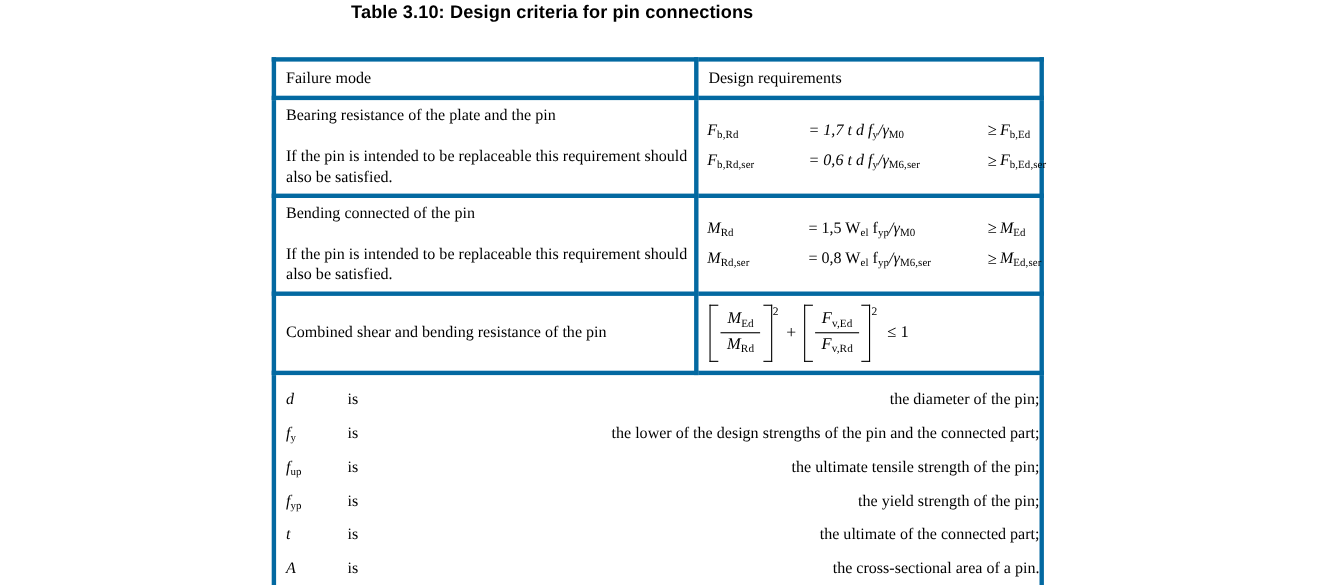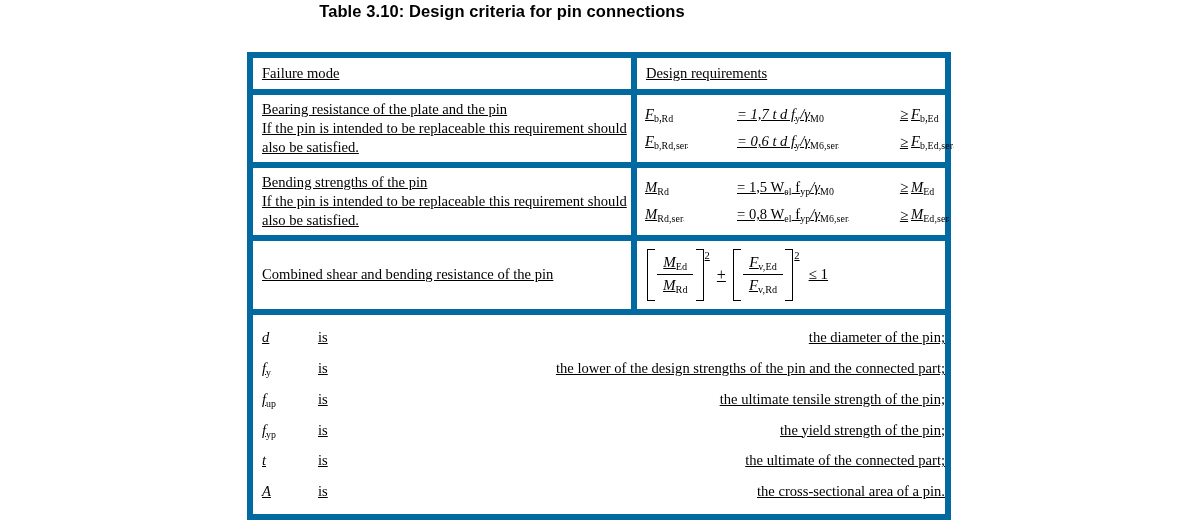--- a/index.html
+++ b/index.html
@@ -37,39 +37,38 @@
     top: 52px;
     width: 698px;
   }
   table.criteria {
     border-collapse: collapse;
     width: 698px;
     table-layout: fixed;
     font-size: 14.6px;
   }
   table.criteria td {
-    border: 6px solid #0369a1;
+    border: 4px solid #0369a1;
     vertical-align: middle;
     padding: 0;
-    text-decoration: underline;
   }
   .col-mode   { width: 384px; }
   .col-req    { width: 314px; }
 
   .cell-pad {
     padding: 5px 0 5px 9px;
   }
   .hdr .cell-pad { padding-top: 7px; padding-bottom: 7px; }
 
   .mode-text {
     line-height: 1.30;
   }
   .mode-note {
     line-height: 1.30;
-    margin-top: 0;
+    margin-top: 18px;
   }
 
   
   .fgrid {
     display: grid;
     grid-template-columns: 92px 148px 22px auto;
     align-items: center;
     column-gap: 0px;
     padding: 4px 0 4px 8px;
   }
@@ -192,21 +191,21 @@
             <div class="frow-rhs"><i class="v">= 0,6 t d f</i><sub class="s">y</sub><i class="gam">/γ</i><sub class="s">M6,ser</sub></div>
             <div class="frow-ge ge">≥</div>
             <div class="frow-tgt"><i class="v">F</i><sub class="s">b,Ed,ser</sub></div>
           </div>
         </td>
       </tr>
 
       <tr>
         <td>
           <div class="cell-pad">
-            <div class="mode-text">Bending strengths of the pin</div>
+            <div class="mode-text">Bending connected of the pin</div>
             <div class="mode-note">If the pin is intended to be replaceable this requirement should also be satisfied.</div>
           </div>
         </td>
         <td>
           <div class="fgrid wide2">
             <div class="frow-lhs"><i class="v">M</i><sub class="s">Rd</sub></div>
             <div class="frow-rhs"><span class="up">= 1,5 W</span><sub class="s">el</sub><span class="up"> f</span><sub class="s">yp</sub><i class="gam">/γ</i><sub class="s">M0</sub></div>
             <div class="frow-ge ge">≥</div>
             <div class="frow-tgt"><i class="v">M</i><sub class="s">Ed</sub></div>
 

